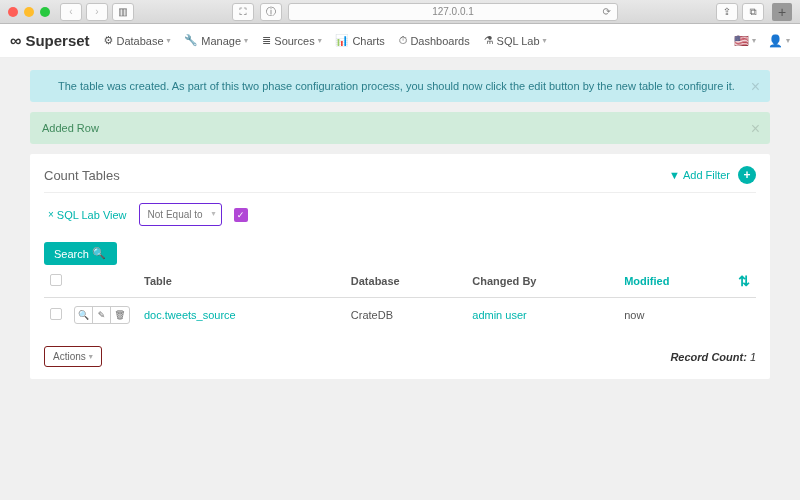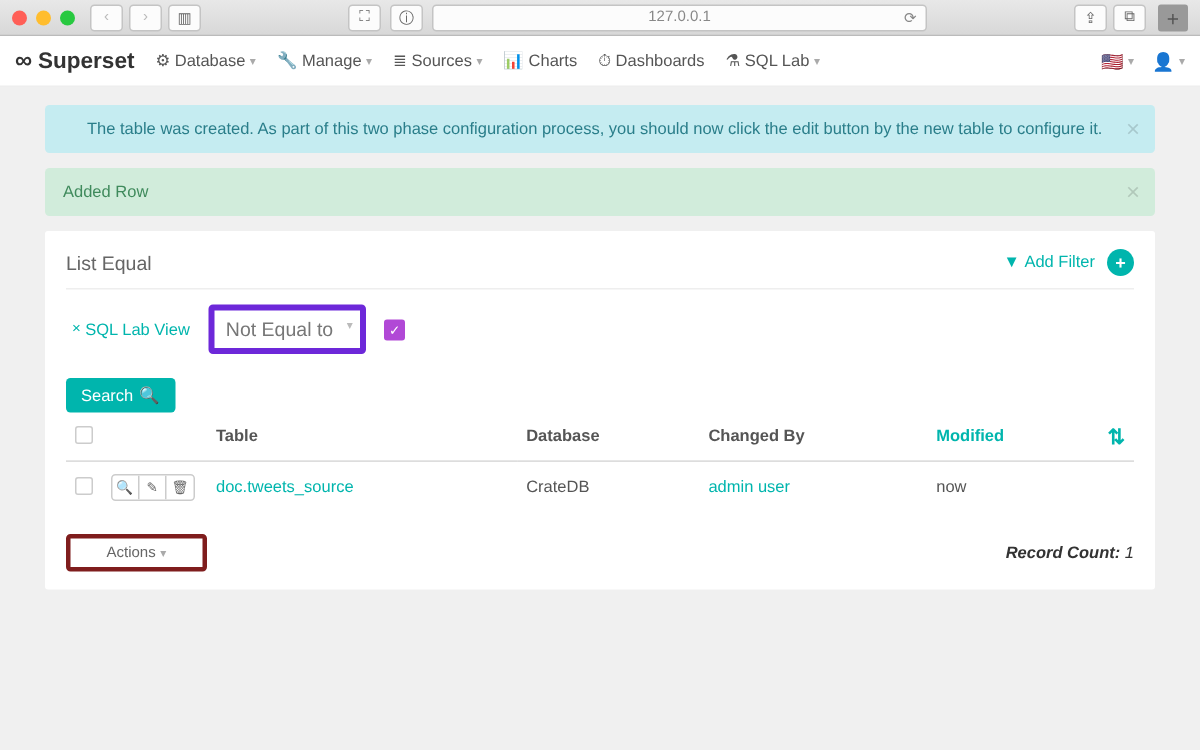--- a/index.html
+++ b/index.html
@@ -37,38 +37,38 @@
 
 .panel { background: #fff; padding: 12px 14px; border-radius: 2px; }
 .panel-head { display: flex; align-items: center; color: #666; font-size: 13px; margin-bottom: 8px; }
 .panel-head-right { margin-left: auto; display: flex; align-items: center; gap: 8px; }
 .add-filter { color: #00b5ad; font-size: 11px; display: flex; align-items: center; gap: 3px; }
 .fab { width: 18px; height: 18px; border-radius: 50%; background: #00b5ad; color: #fff; display: flex; align-items: center; justify-content: center; font-size: 12px; font-weight: bold; }
 
 .filter-row { border-top: 1px solid #eee; padding: 10px 4px 16px; display: flex; align-items: center; gap: 12px; }
 .chip { color: #00b5ad; font-size: 11px; display: flex; align-items: center; gap: 3px; }
 .chip-x { font-size: 10px; }
-.select { border: 4px solid #6d28d9; border-radius: 3px; padding: 5px 18px 5px 8px; font-size: 13px; color: #777; position: relative; background: #fff; }
+.select { border: 1px solid #6d28d9; border-radius: 3px; padding: 5px 18px 5px 8px; font-size: 10px; color: #777; position: relative; background: #fff; }
 .select::after { content: "▾"; position: absolute; right: 5px; top: 5px; font-size: 8px; color: #bbb; }
 .checkbox-toggle { width: 14px; height: 14px; background: #b148d6; border-radius: 2px; display: flex; align-items: center; justify-content: center; color: #fff; font-size: 9px; }
 
 .search-btn { background: #00b5ad; color: #fff; border: none; padding: 5px 10px; border-radius: 3px; font-size: 11px; display: flex; align-items: center; gap: 4px; cursor: pointer; }
 
 .tbl { width: 100%; margin-top: 0; border-collapse: collapse; font-size: 11px; }
 .tbl th { text-align: left; padding: 8px 6px; border-bottom: 1px solid #ddd; color: #555; font-weight: 600; }
 .tbl th.sortable { color: #00b5ad; }
 .tbl td { padding: 8px 6px; color: #555; }
 .row-tools { display: flex; gap: 0; border: 1px solid #ccc; border-radius: 3px; overflow: hidden; width: fit-content; }
 .row-tools span { width: 18px; height: 16px; display: flex; align-items: center; justify-content: center; border-right: 1px solid #ccc; font-size: 9px; color: #666; cursor: pointer; }
 .row-tools span:last-child { border-right: none; }
 .link { color: #00b5ad; }
 .chk { width: 12px; height: 12px; border: 1px solid #ccc; border-radius: 2px; display: inline-block; }
 
 .panel-foot { display: flex; align-items: center; margin-top: 14px; }
-.actions-btn { border: 3px solid #7f1d1d; border-radius: 3px; padding: 4px 24px; font-size: 10px; color: #666; background: #fff; display: flex; align-items: center; gap: 3px; cursor: pointer; }
+.actions-btn { border: 1px solid #7f1d1d; border-radius: 3px; padding: 4px 8px; font-size: 10px; color: #666; background: #fff; display: flex; align-items: center; gap: 3px; cursor: pointer; }
 .record-count { margin-left: auto; font-size: 11px; color: #333; font-style: italic; }
 .record-count b { font-weight: 600; }
 .sort-toggle { color: #00b5ad; font-size: 14px; cursor: pointer; }
 .flag { font-size: 12px; }
 </style>
 </head>
 <body>
 
 <div class="browser-chrome">
   <div class="traffic">
@@ -150,21 +150,21 @@
     <span class="alert-close">×</span>
   </div>
 
   <div class="alert alert-success">
     <span>Added Row</span>
     <span class="alert-close">×</span>
   </div>
 
   <div class="panel">
     <div class="panel-head">
-      <span>List Equal</span>
+      <span>Count Tables</span>
       <div class="panel-head-right">
         <div class="add-filter">
           <span>▼</span>
           <span>Add Filter</span>
         </div>
         <div class="fab">+</div>
       </div>
     </div>
 
     <div class="filter-row">

